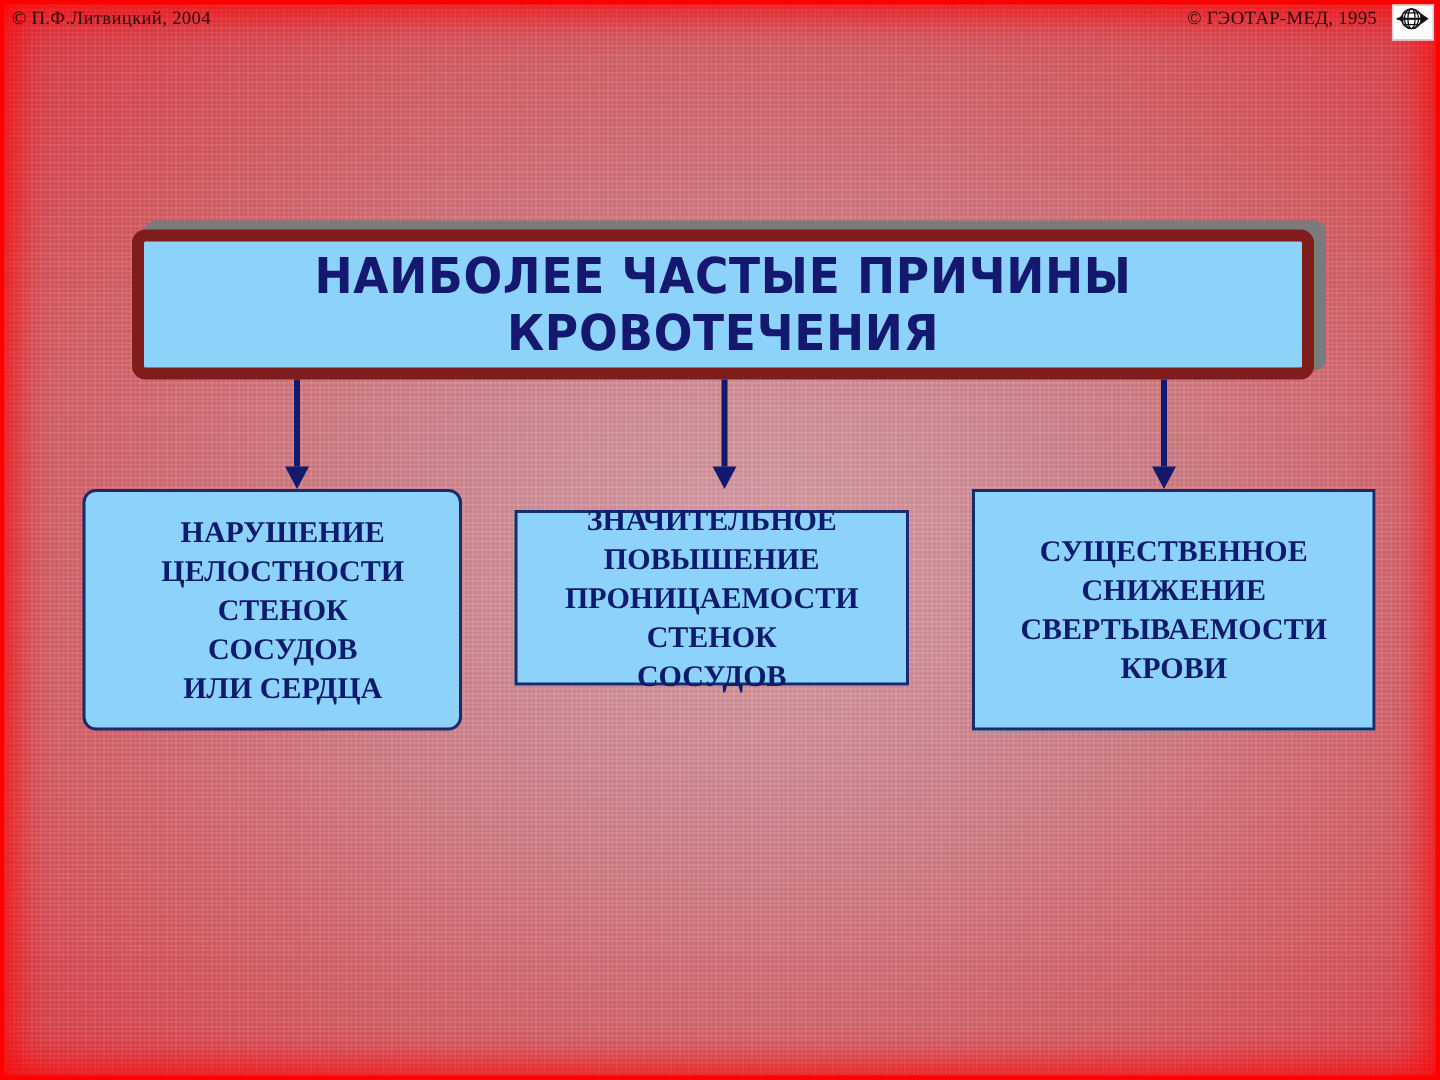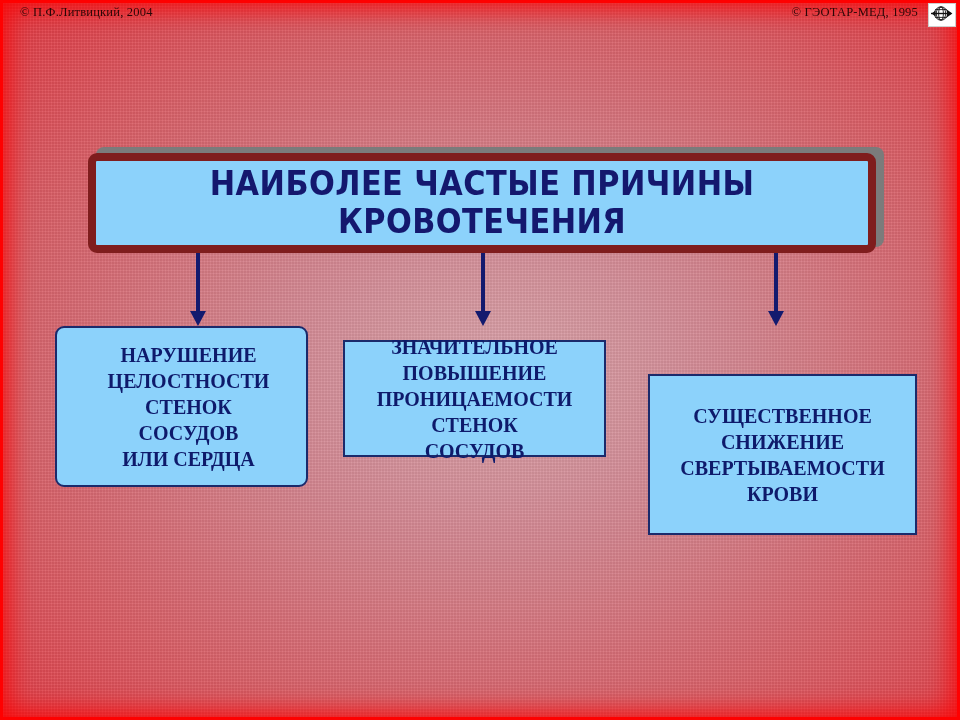--- a/index.html
+++ b/index.html
@@ -87,21 +87,21 @@
   }
   .copyright {
     position: absolute;
     top: 5px;
     font-family: "Liberation Serif", "DejaVu Serif", serif;
     font-size: 12.5px;
     color: #2a0606;
     white-space: nowrap;
     letter-spacing: 0.2px;
   }
-  .copyright.left  { left: 20px; text-align: center; }
+  .copyright.left  { left: 8px; text-align: center; }
   .copyright.right { right: 42px; }
 
   .logo-box {
     position: absolute;
     right: 4px;
     top: 3px;
     width: 26px;
     height: 22px;
     background: #ffffff;
     border: 1px solid #cfcfcf;
@@ -251,20 +251,20 @@
   </div>
 
   <div class="leaf" style="left:343px; top:340px; width:263px; height:117px;">
     <div class="leaf-text">ЗНАЧИТЕЛЬНОЕ
 ПОВЫШЕНИЕ
 ПРОНИЦАЕМОСТИ
 СТЕНОК
 СОСУДОВ</div>
   </div>
 
-  <div class="leaf" style="left:648px; top:326px; width:269px; height:161px;margin-top:48px;">
+  <div class="leaf" style="left:648px; top:326px; width:269px; height:161px;">
     <div class="leaf-text">СУЩЕСТВЕННОЕ
 СНИЖЕНИЕ
 СВЕРТЫВАЕМОСТИ
 КРОВИ</div>
   </div>
 
 </div>
 
 </body></html>

